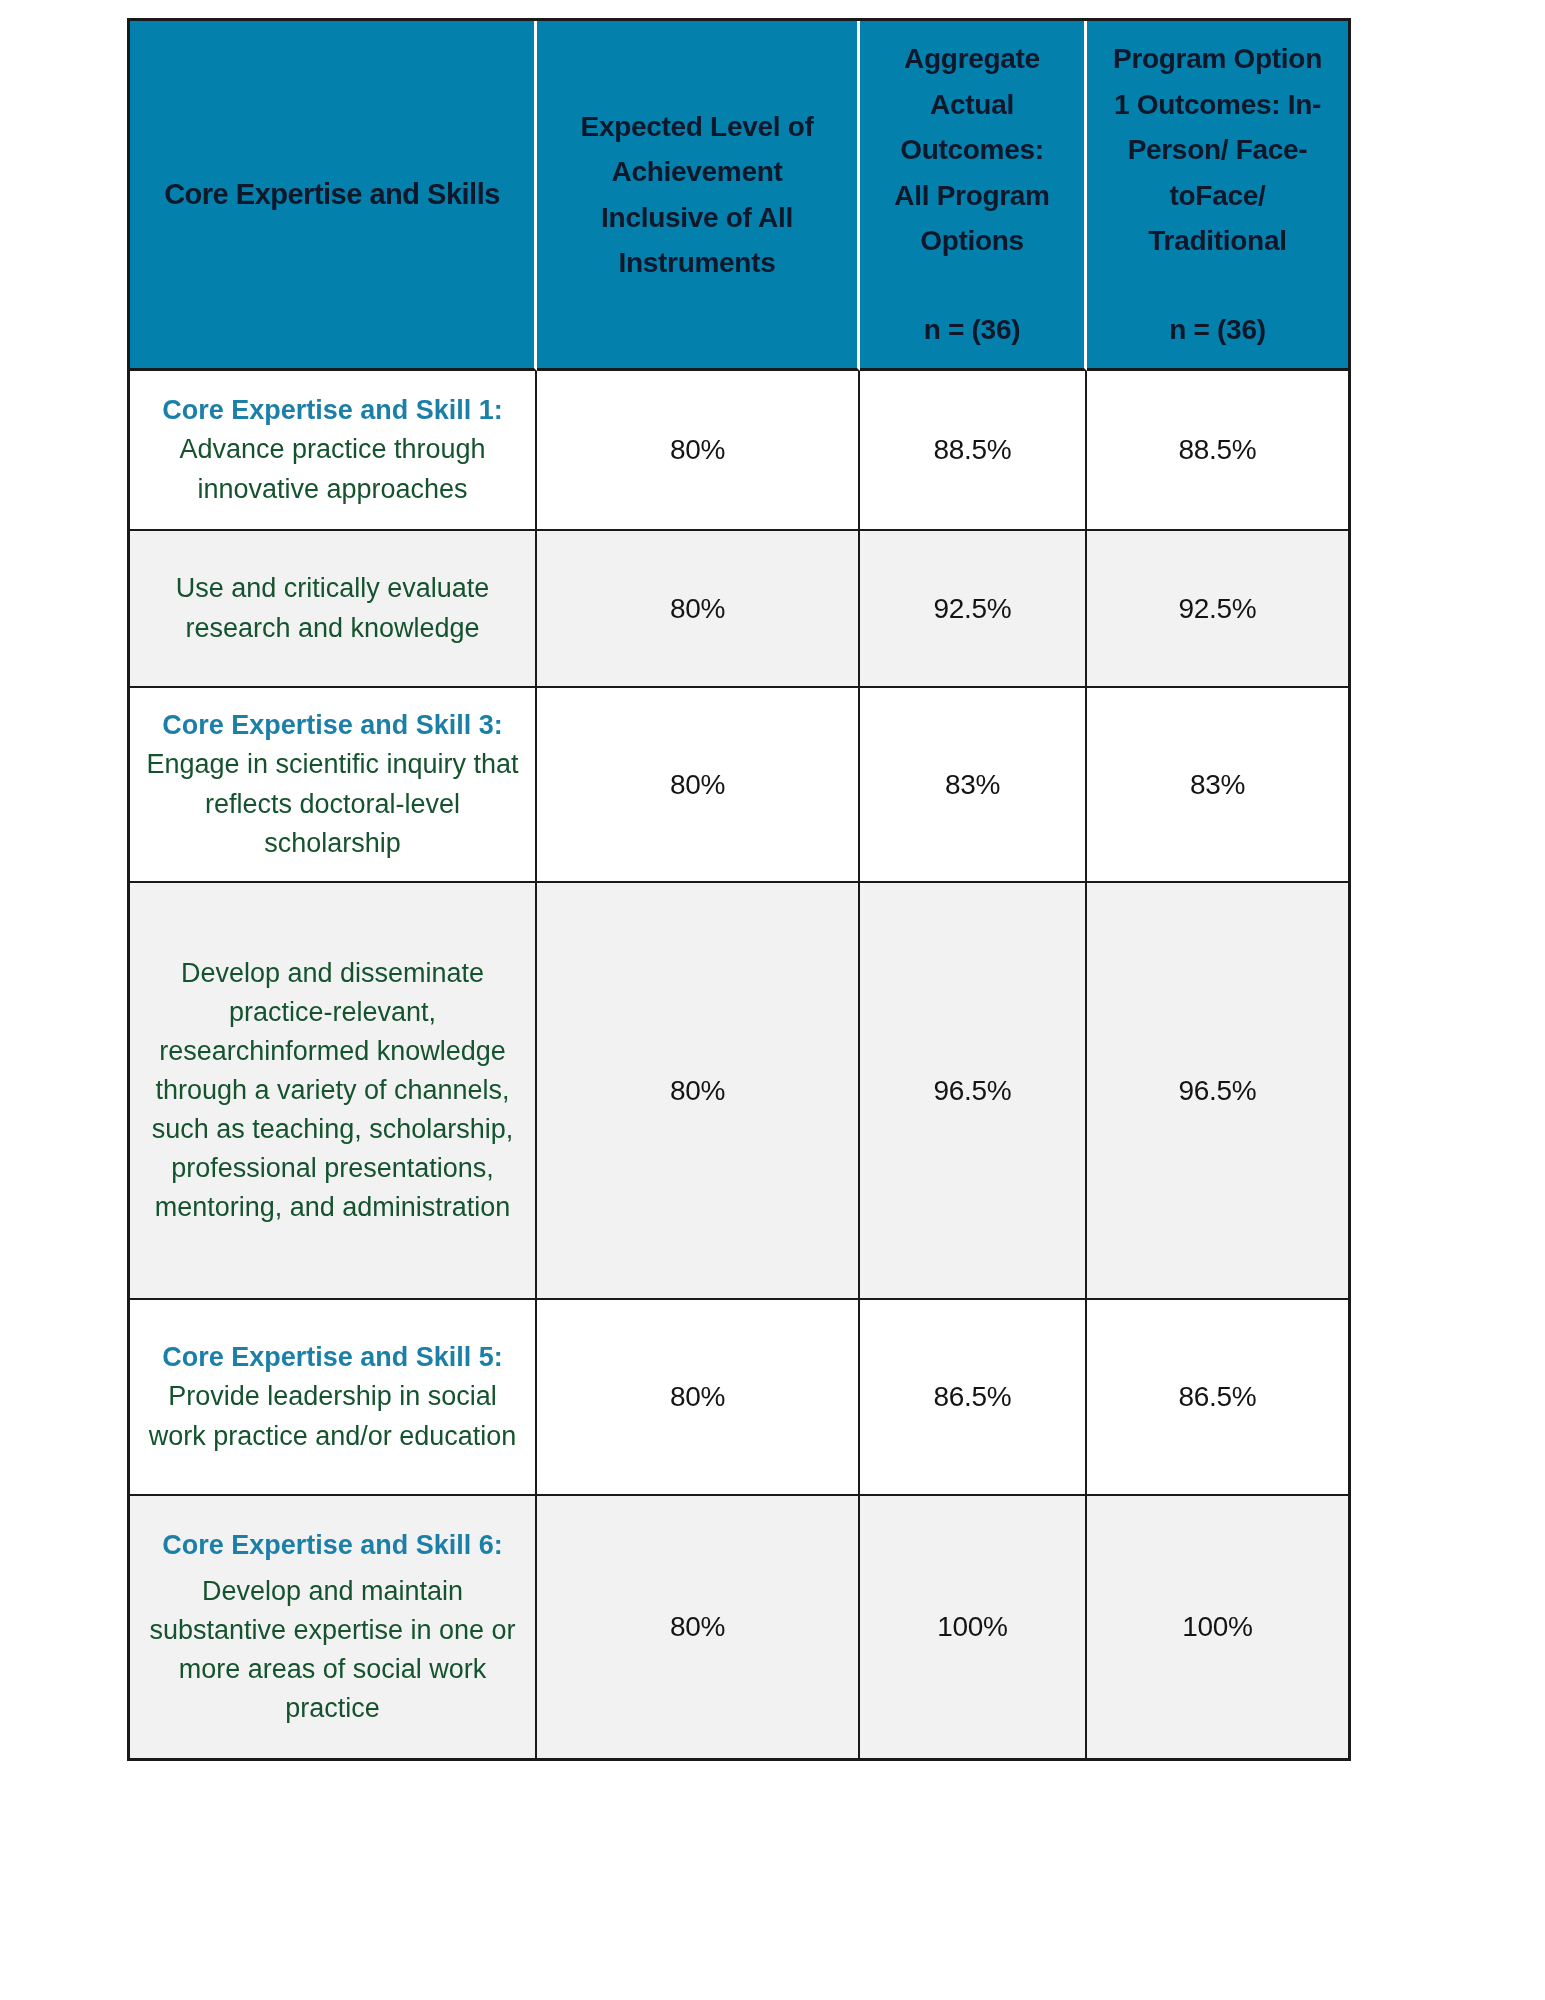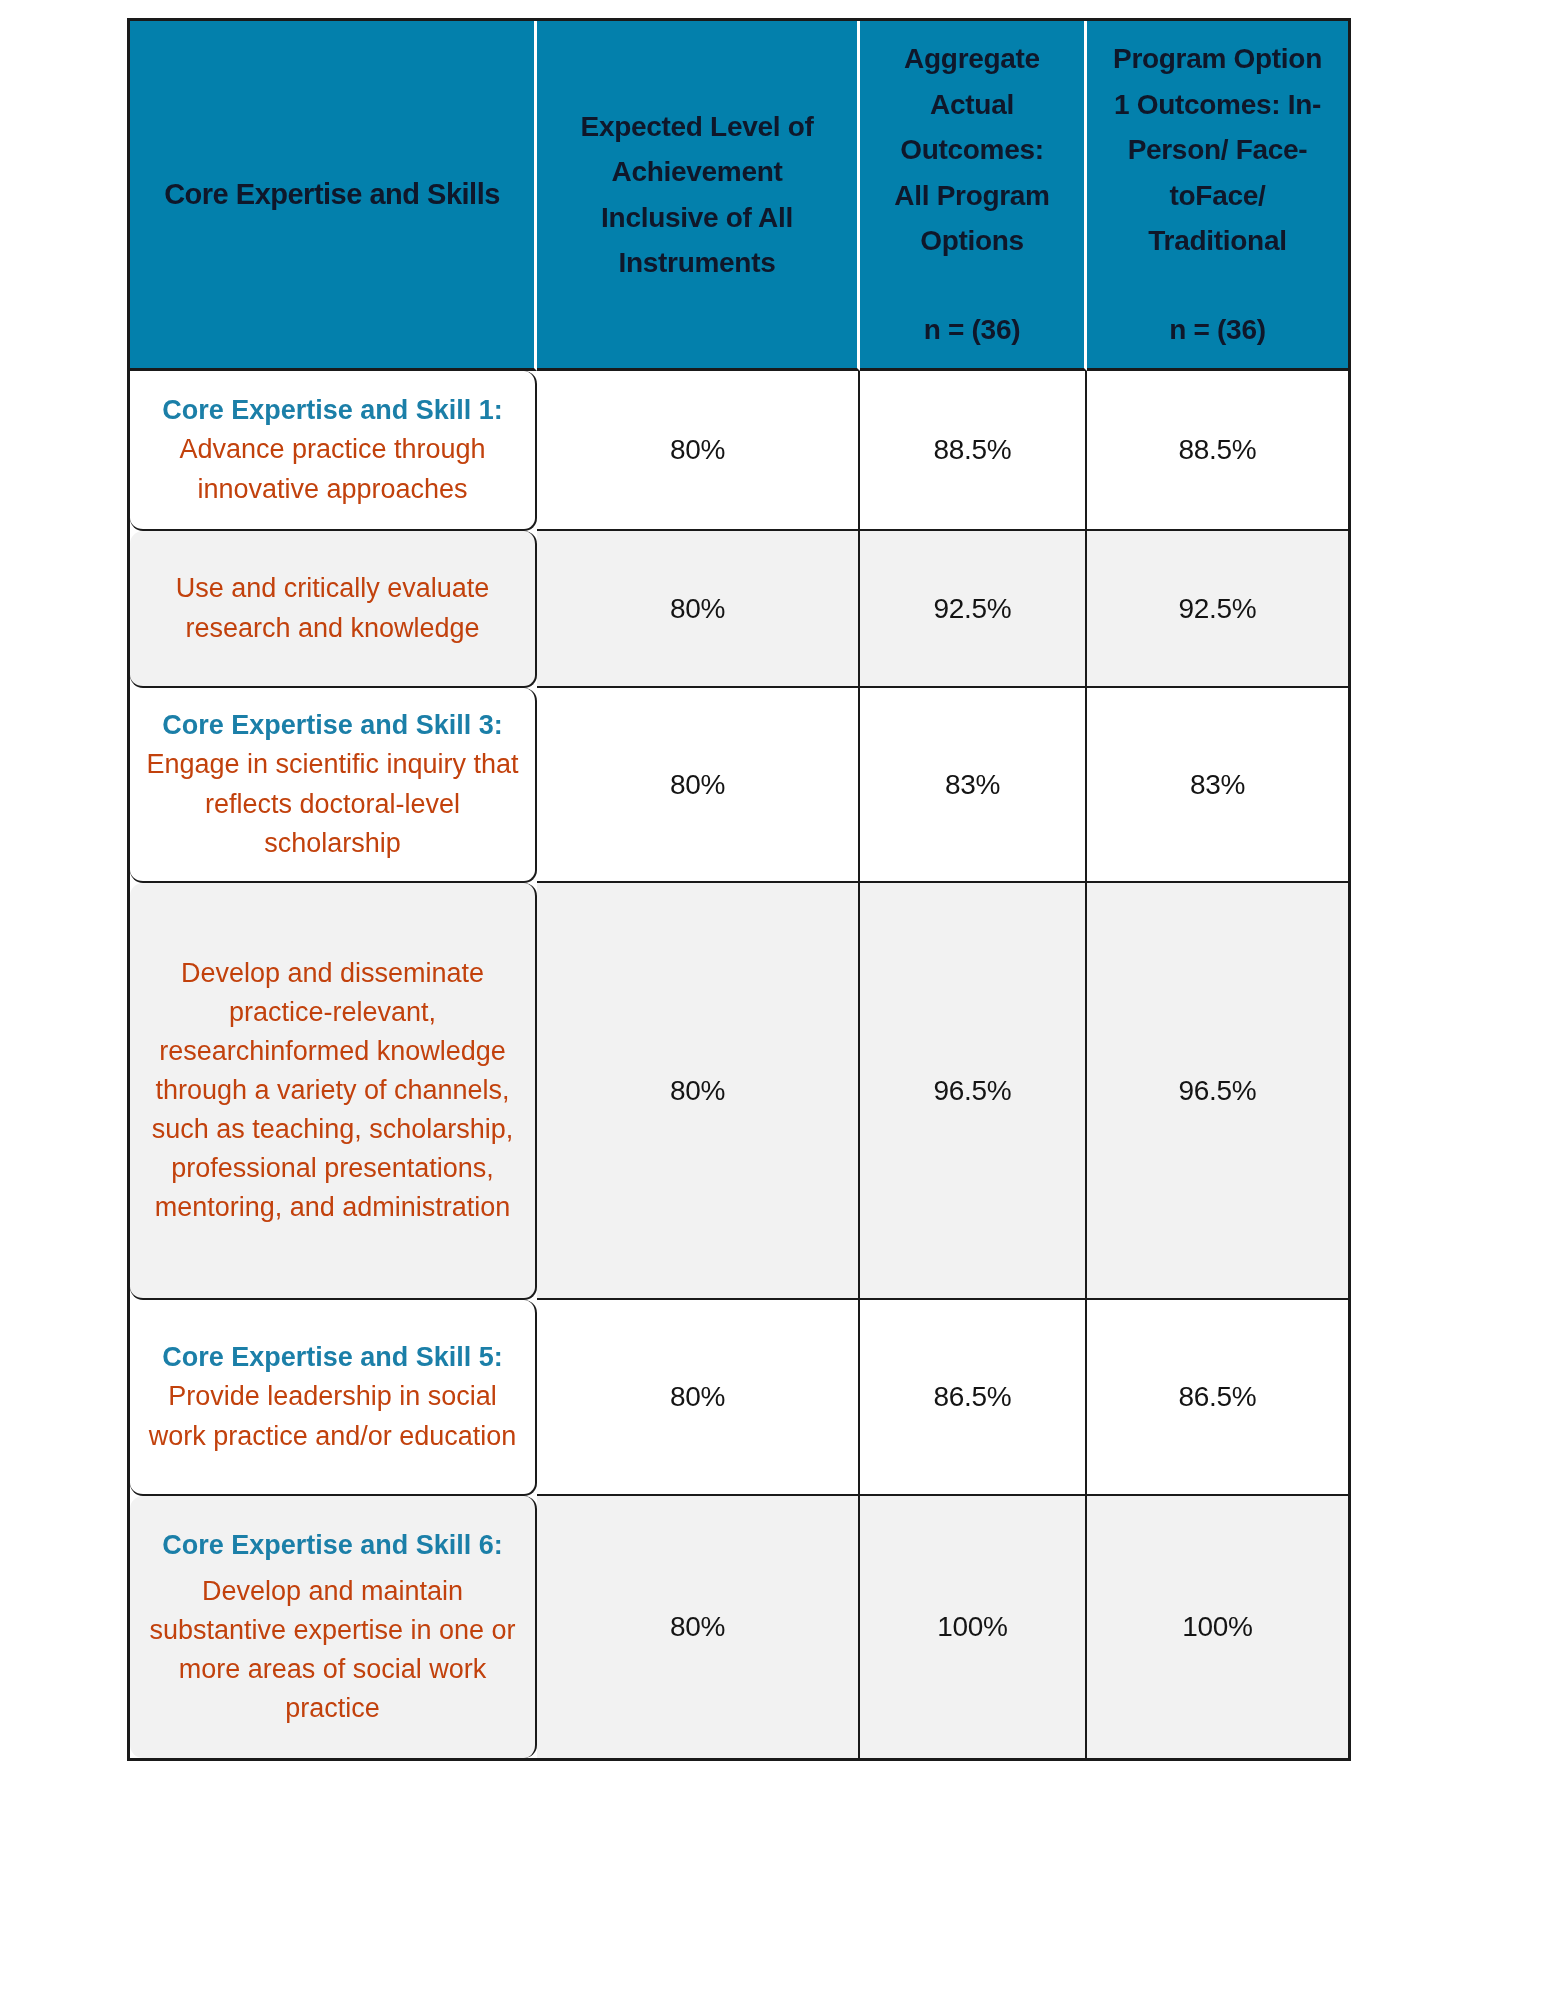--- a/index.html
+++ b/index.html
@@ -55,31 +55,31 @@
     letter-spacing: -0.5px;
     padding: 12px 12px;
   }
   .th:nth-child(4) { border-right: none; }
   .th-label { display: block; }
   .th-sub { display: block; margin-top: 44px; }
   .th-sub:empty { display: none; }
 
   
   .alt .cell { background: #F2F2F2; }
-  .skill-cell { padding: 12px 8px; border-radius: 13px; }
+  .skill-cell { padding: 12px 8px; }
   .skill-title {
     display: block;
     color: #1B7FA8;
     font-weight: bold;
     font-size: 27px;
     line-height: 1.45;
   }
   .skill-desc {
     display: block;
-    color: #c2410c;
+    color: #14532d;
     font-size: 27px;
     line-height: 1.45;
   }
   .val {
     font-size: 28px;
     color: #141414;
     letter-spacing: -0.3px;
   }
 </style>
 </head>

